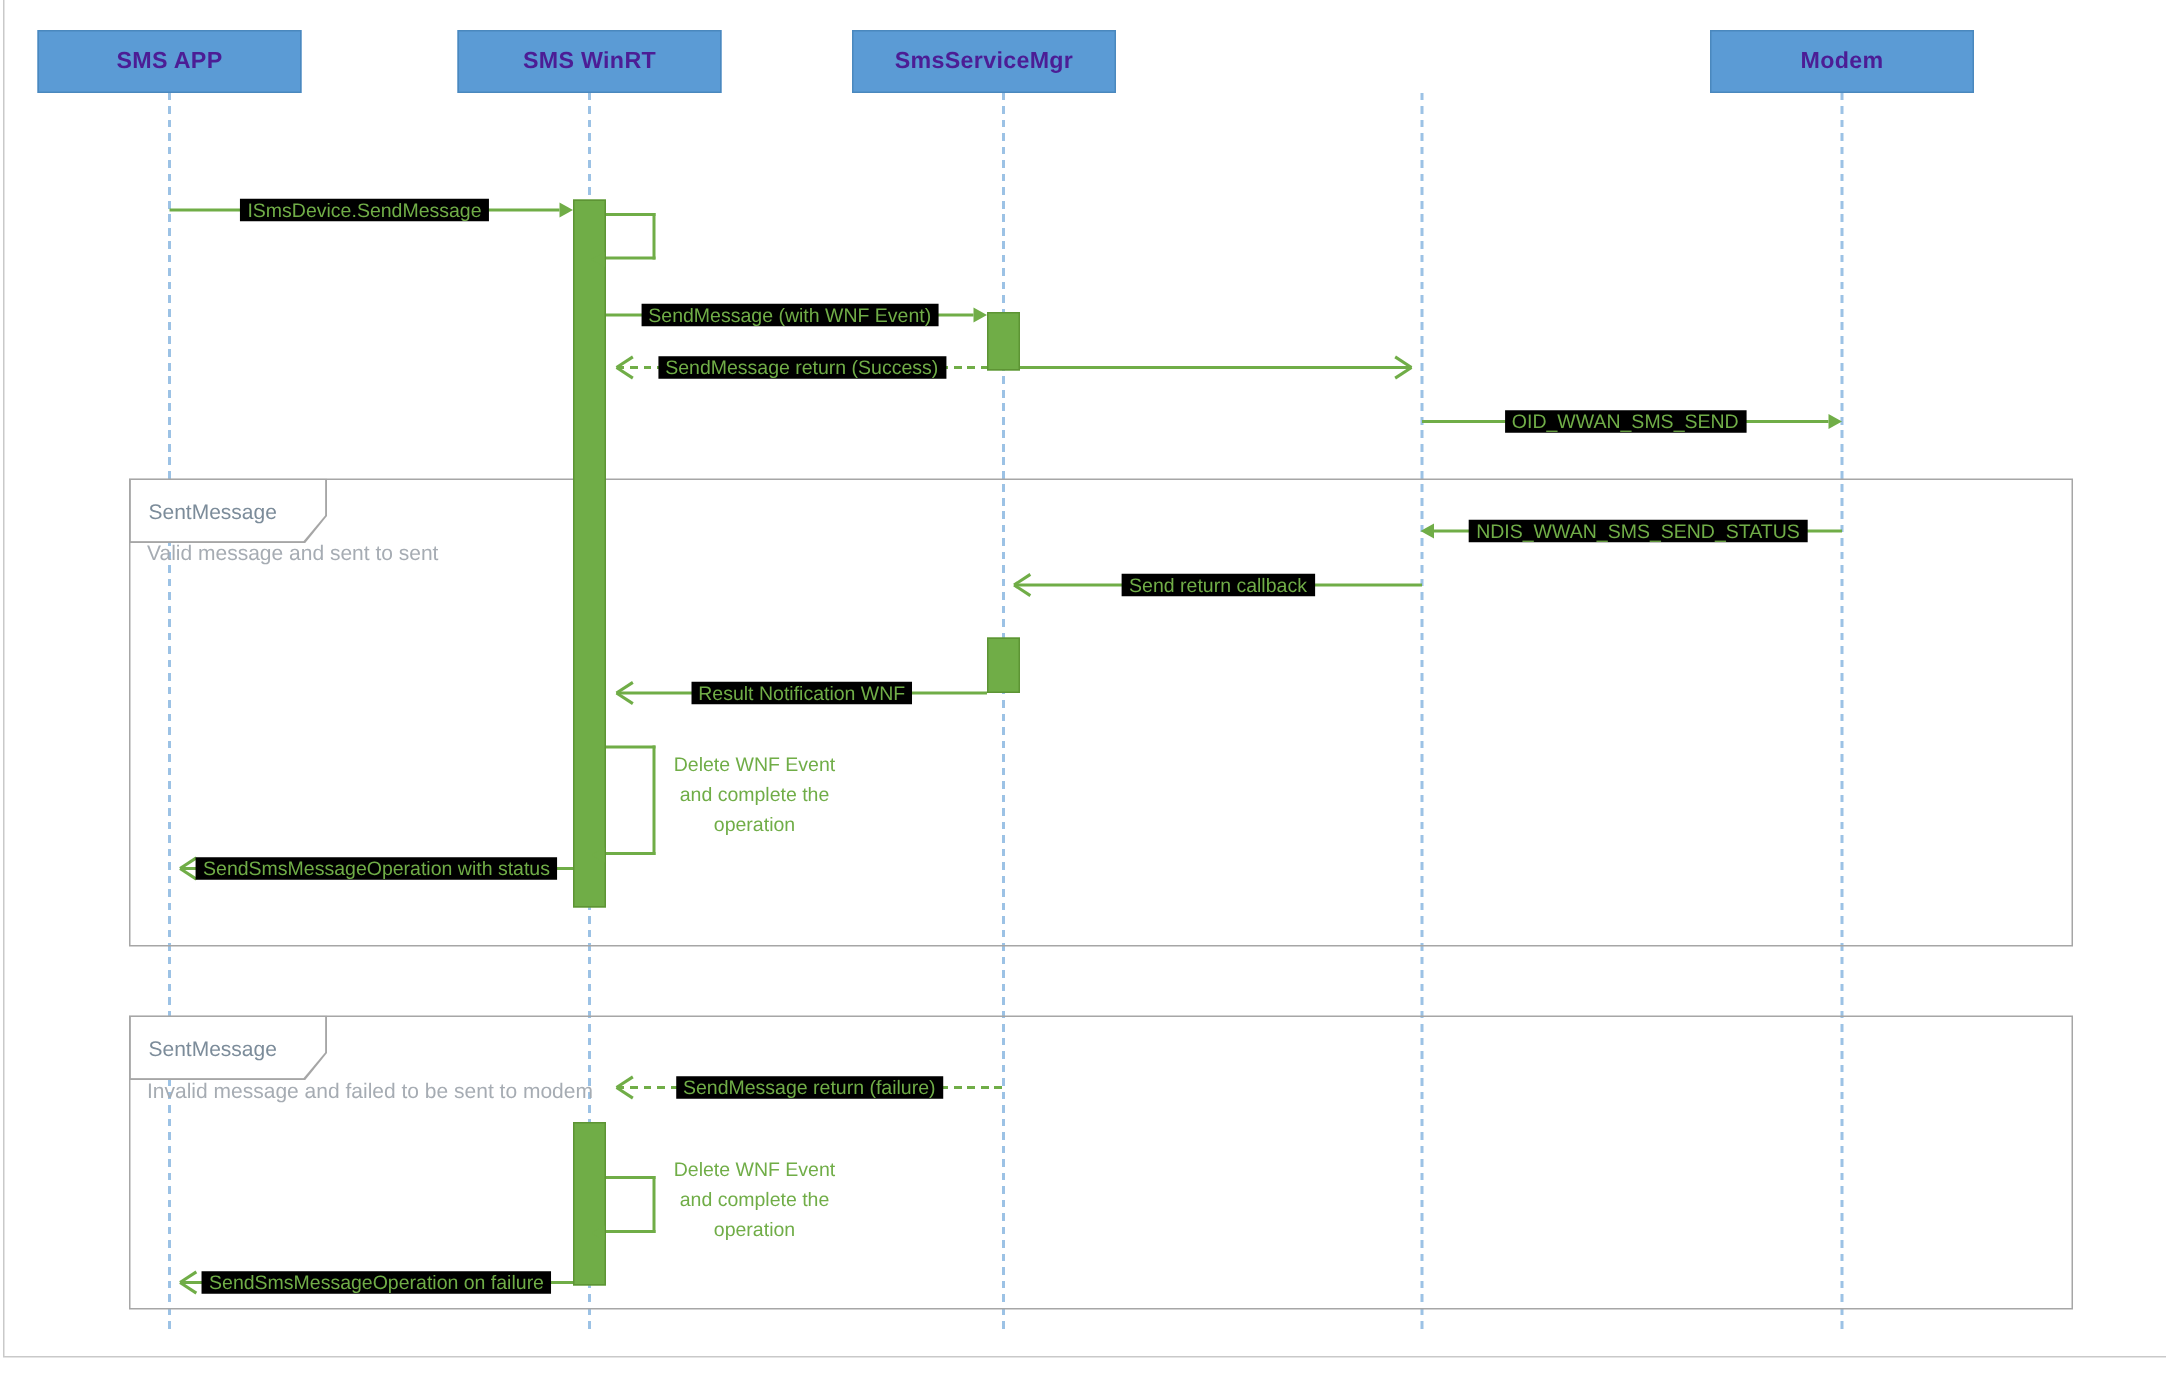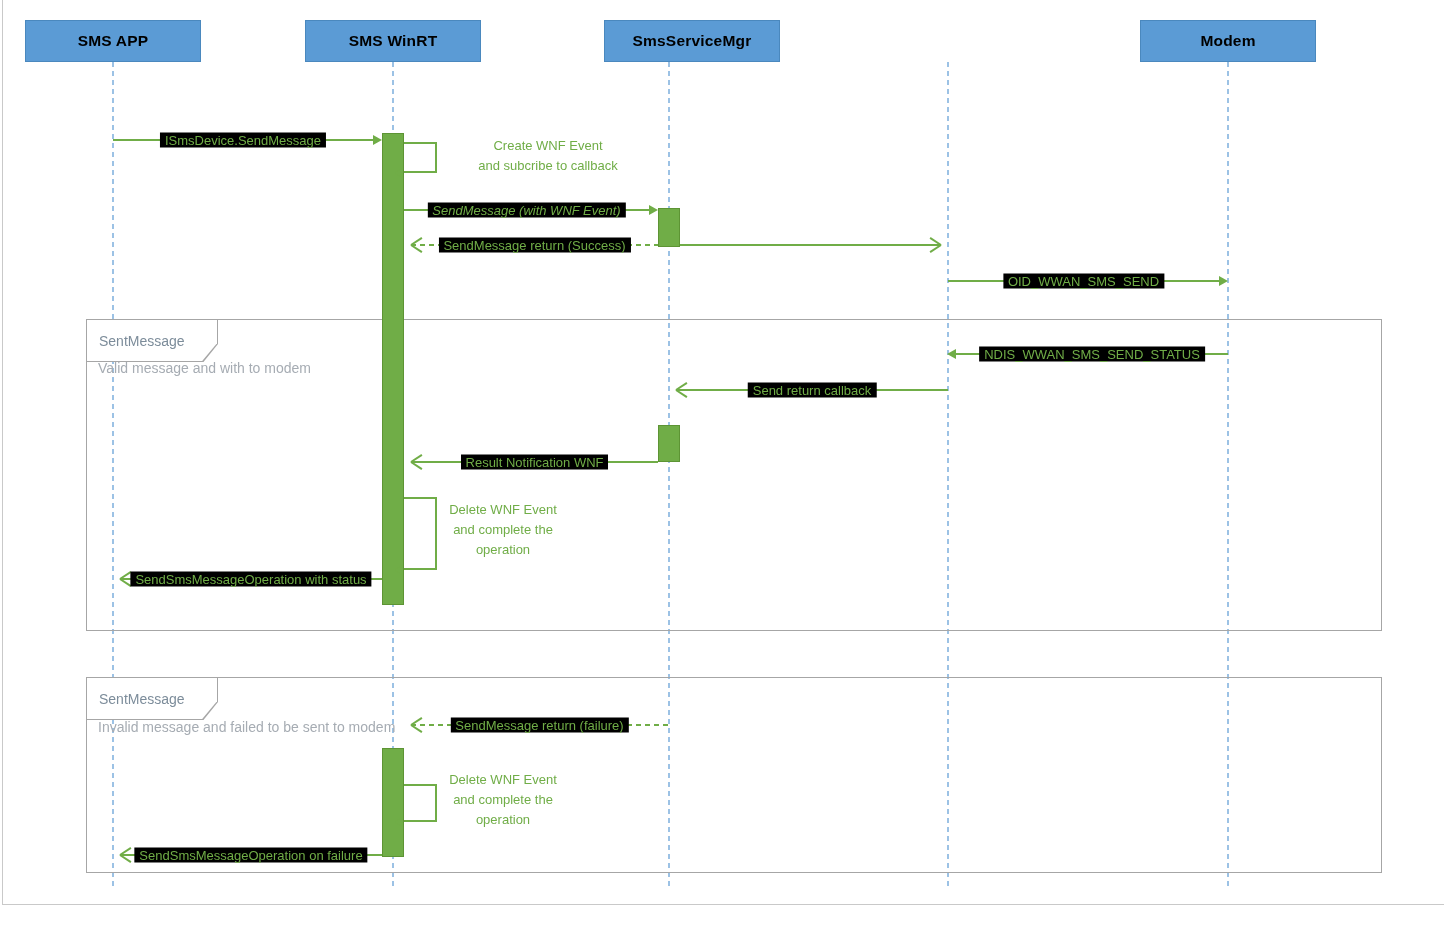--- a/index.html
+++ b/index.html
@@ -19,21 +19,21 @@
     font-family:"Liberation Sans", sans-serif;
   }
   
   .edge-v{position:absolute;width:0;border-left:1px solid var(--page-edge);}
   .edge-h{position:absolute;height:0;border-top:1px solid var(--page-edge);}
   
   .actor{
     position:absolute;top:20px;width:176px;height:42px;
     background:var(--actor);border:1px solid var(--actor-border);
     box-sizing:border-box;display:flex;align-items:center;justify-content:center;
-    color:#000000;font-weight:bold;font-size:15.5px;letter-spacing:.2px;z-index:4;
+    color:#4c1d95;font-weight:bold;font-size:15.5px;letter-spacing:.2px;z-index:4;
   }
   
   .lifeline{
     position:absolute;top:62px;height:826px;width:2px;z-index:0;
     background:repeating-linear-gradient(to bottom,var(--lifeline) 0 5px,transparent 5px 9px);
   }
   
   .frame{position:absolute;border:1px solid var(--frame-border);box-sizing:border-box;background:transparent;z-index:1;}
   .frame-tab{position:absolute;width:132px;height:43px;background:var(--frame-border);
     clip-path:polygon(0 0,100% 0,100% 58%,89% 100%,0 100%);z-index:2;}
@@ -81,56 +81,54 @@
   <div class="lifeline" style="left:668px;"></div>
   <div class="lifeline" style="left:947px;"></div>
   <div class="lifeline" style="left:1227px;"></div>
 
   <div class="actor" style="left:25px;">
       <span>SMS APP</span>
     </div>
   <div class="actor" style="left:305px;">
       <span>SMS WinRT</span>
     </div>
-  <div class="actor" style="left:604px;">
+  <div class="actor" style="left:568px;">
       <span>SmsServiceMgr</span>
     </div>
   <div class="actor" style="left:1140px;">
       <span>Modem</span>
     </div>
 
   <div class="frame" style="left:86px;top:319px;width:1296px;height:312px;"></div>
   <div class="frame-tab" style="left:86px;top:319px;">
     <div class="frame-tab-inner">SentMessage</div>
   </div>
-  <div class="frame-desc" style="left:98px;top:360px;">Valid message and with to modem</div>
+  <div class="frame-desc" style="left:98px;top:360px;">Valid message and sent to sent</div>
 
   <div class="frame" style="left:86px;top:677px;width:1296px;height:196px;"></div>
   <div class="frame-tab" style="left:86px;top:677px;">
     <div class="frame-tab-inner">SentMessage</div>
   </div>
   <div class="frame-desc" style="left:98px;top:719px;">Invalid message and failed to be sent to modem</div>
 
   <div class="bar" style="left:382px;top:133px;height:472px;"></div>
   <div class="bar" style="left:382px;top:748px;height:109px;"></div>
   <div class="bar" style="left:658px;top:208px;height:39px;"></div>
   <div class="bar" style="left:658px;top:425px;height:37px;"></div>
 
   <div class="ln" style="left:113px;top:139px;width:260px;">
     <span class="mlabel">ISmsDevice.SendMessage</span>
     <span class="ah fr"></span>
   </div>
 
   <div class="loop" style="left:404px;top:142px;width:33px;height:31px;">
     <span class="ah fl"></span>
   </div>
-  <div class="loop-label" style="left:450px;top:136px;width:196px;">Create WNF Event
-and subcribe to callback</div>
 
-  <div class="ln" style="left:404px;top:209px;width:245px;font-style:italic;">
+  <div class="ln" style="left:404px;top:209px;width:245px;">
     <span class="mlabel">SendMessage (with WNF Event)</span>
     <span class="ah fr"></span>
   </div>
 
   <div class="ln dashed" style="left:411px;top:244px;width:247px;">
     <span class="mlabel">SendMessage return (Success)</span>
     <span class="ah ol"></span>
   </div>
 
   <div class="ln" style="left:680px;top:244px;width:261px;">

